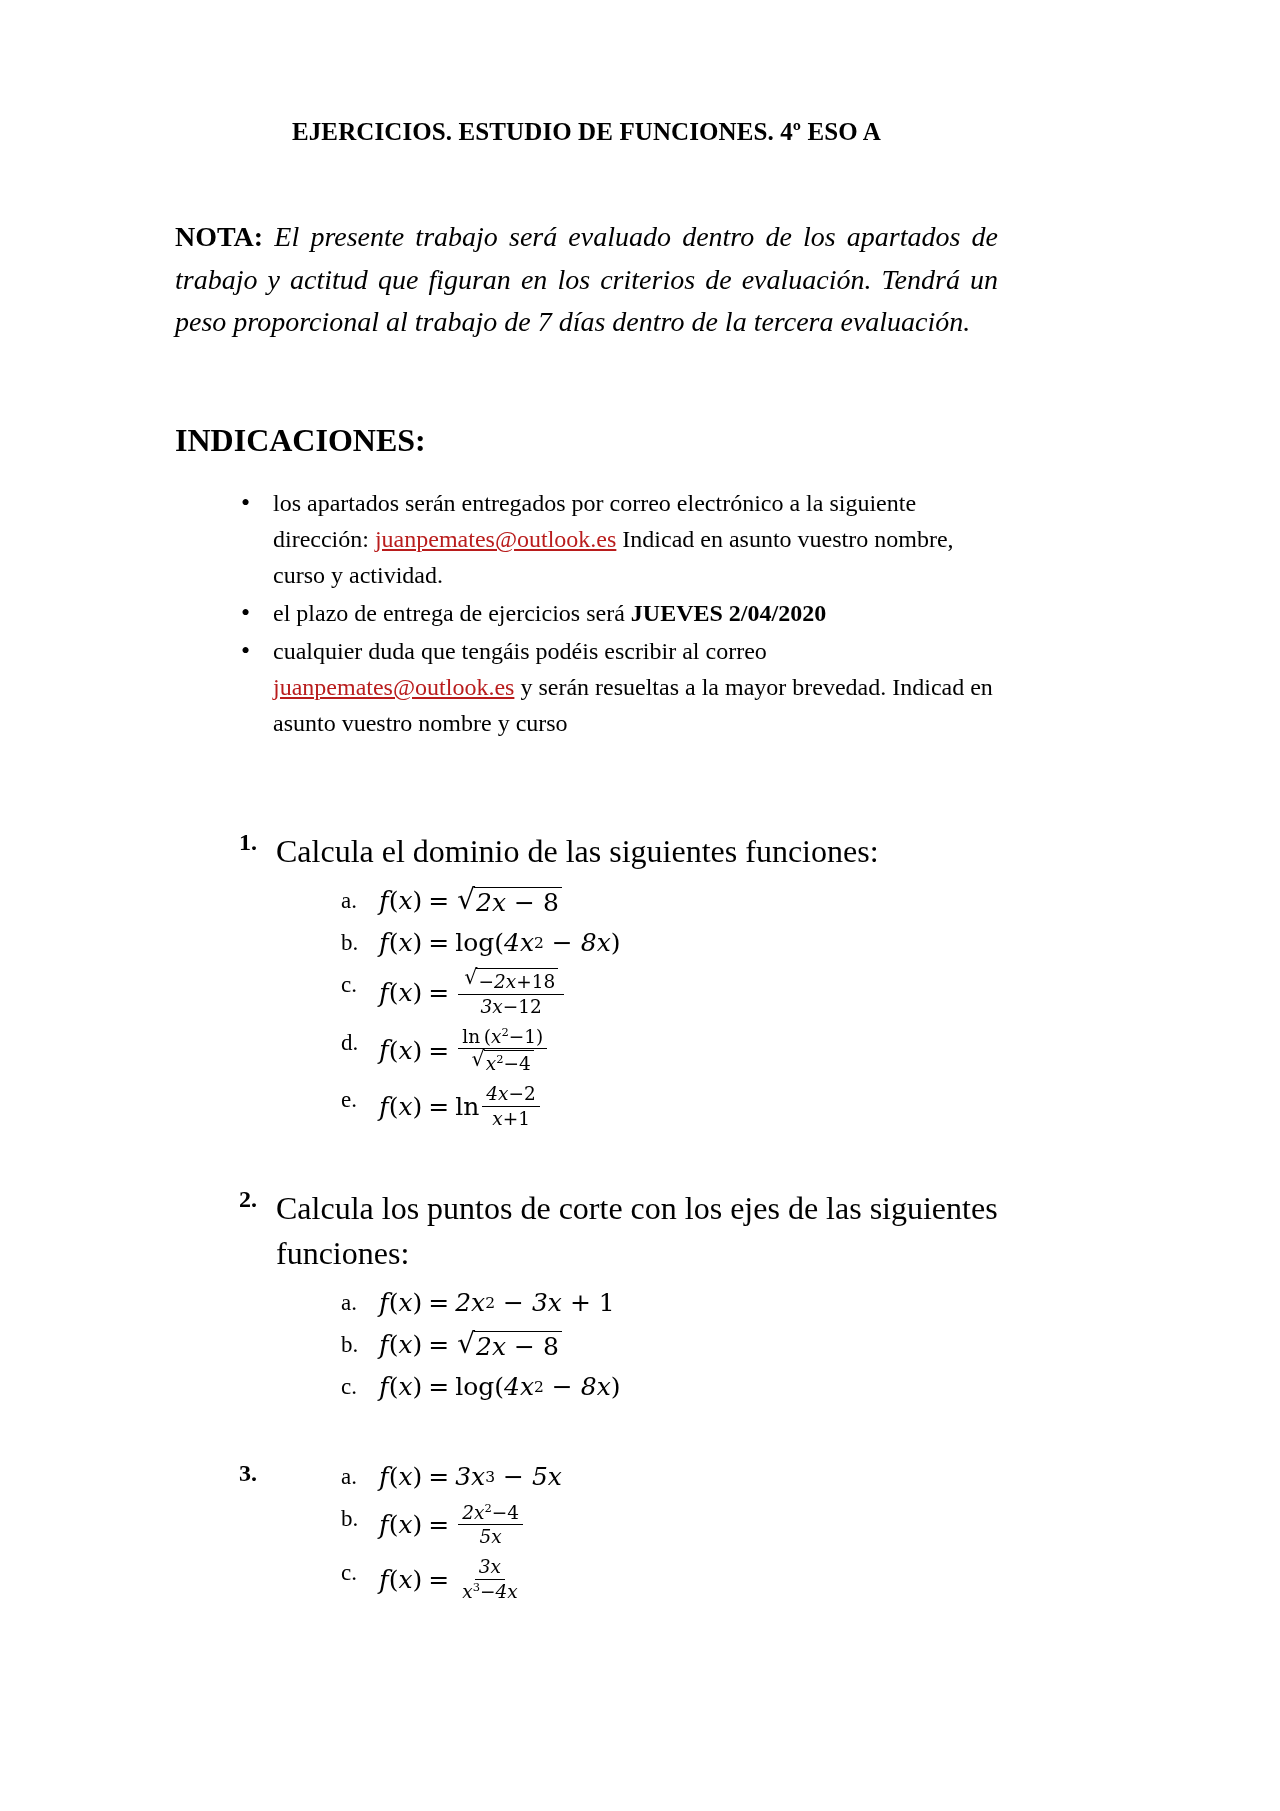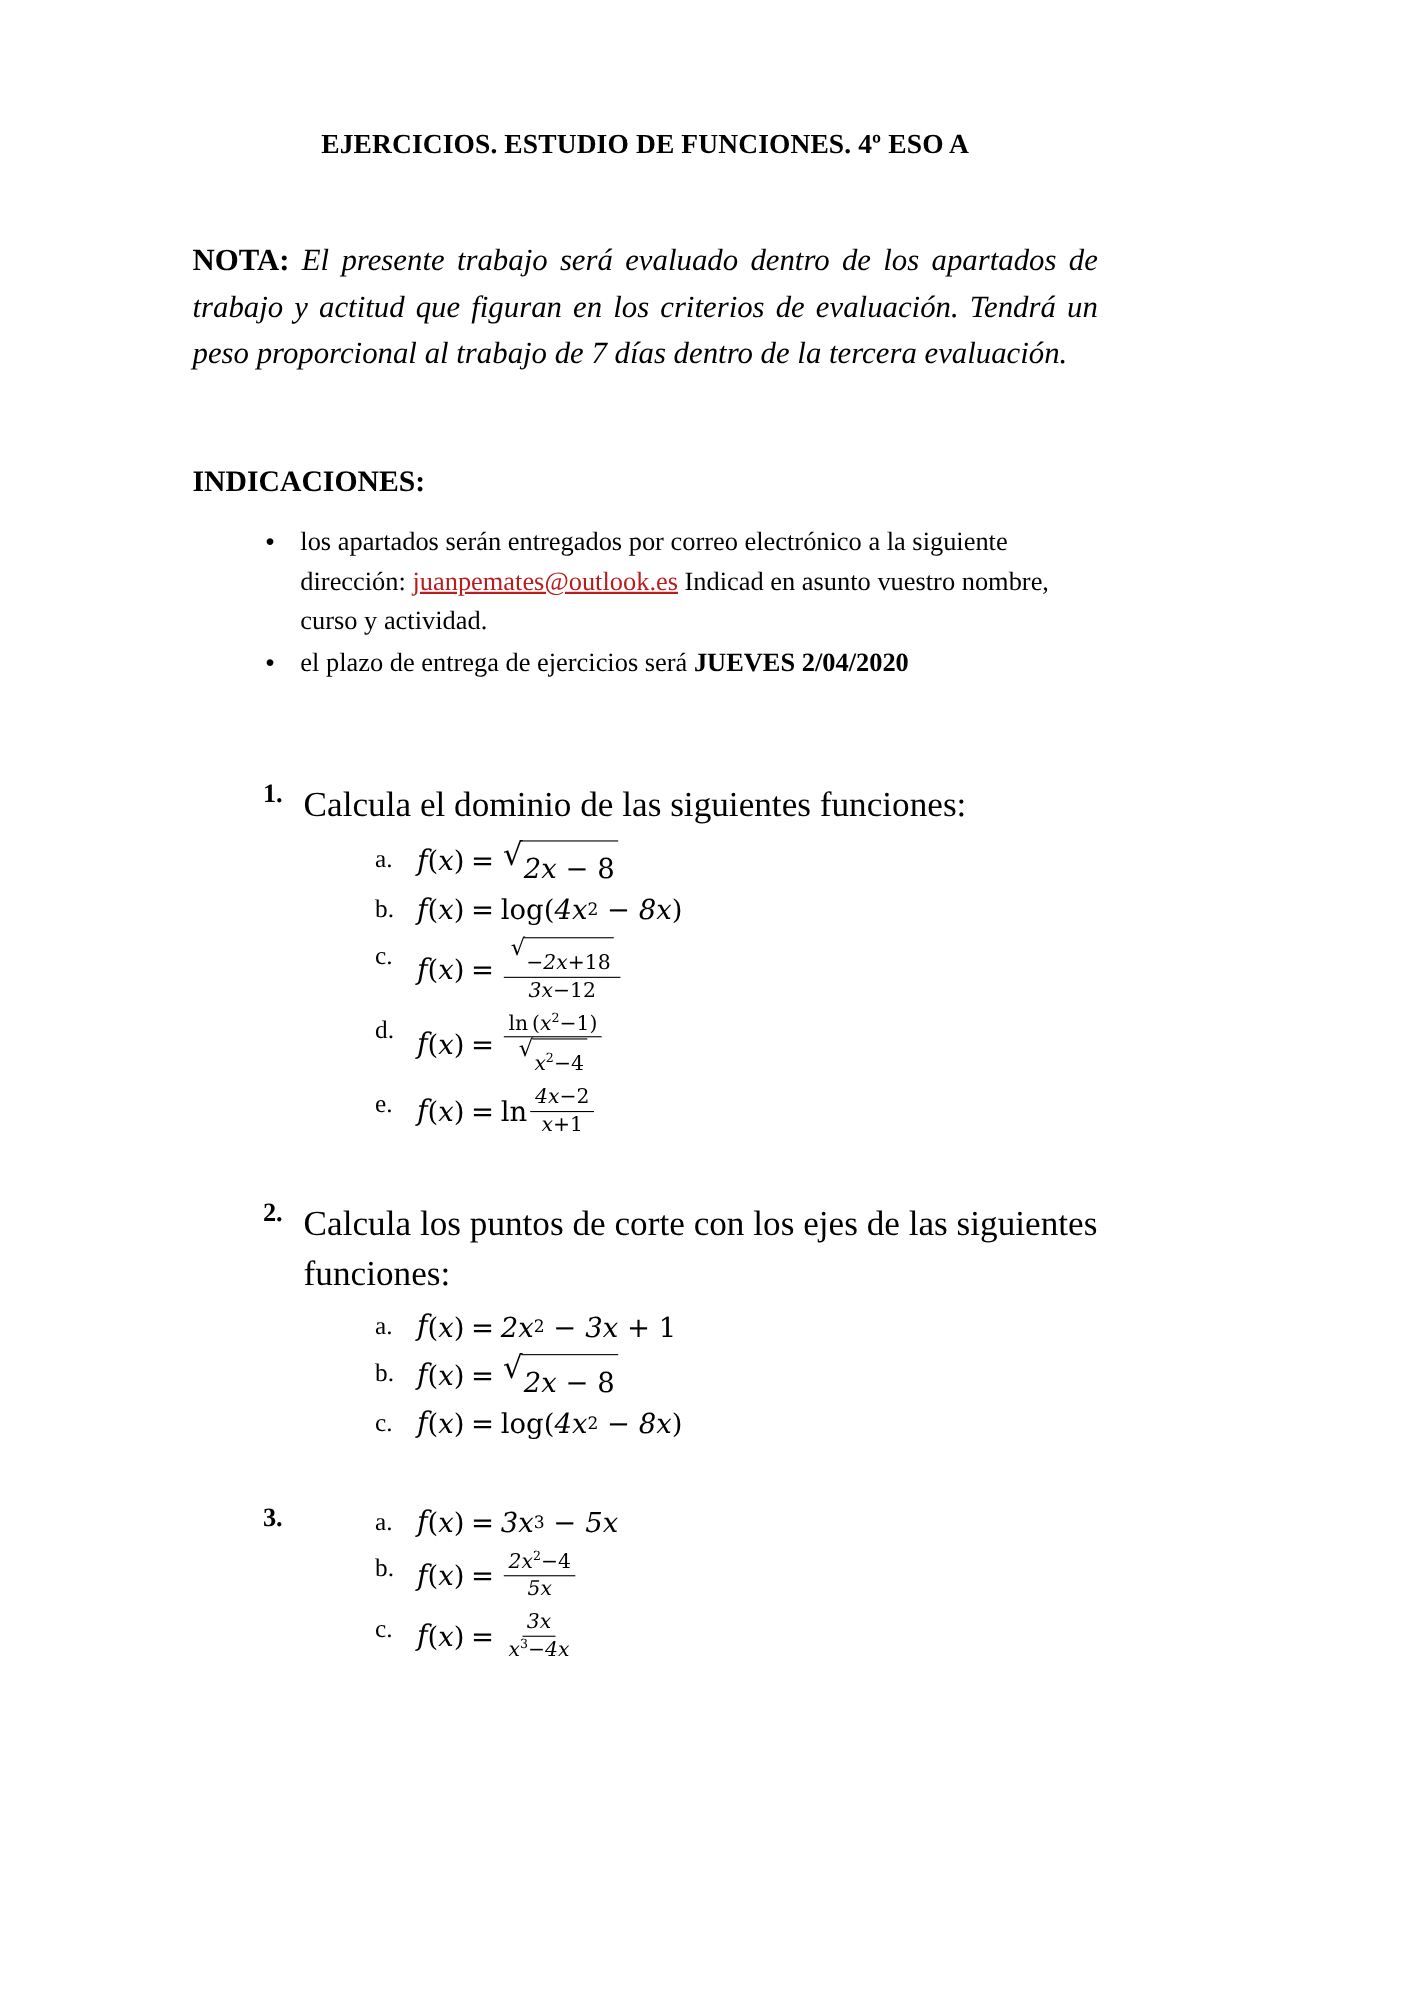--- a/index.html
+++ b/index.html
@@ -38,21 +38,21 @@
   .nota-label {
     font-weight: bold;
     font-style: normal;
   }
   .nota-text {
     font-style: italic;
   }
   .section-heading {
     margin-top: 78px;
     font-weight: bold;
-    font-size: 27px;
+    font-size: 32px;
   }
   ul.indic {
     margin: 14px 0 0 0;
     padding-left: 66px;
     list-style: none;
   }
   ul.indic > li {
     position: relative;
     font-size: 24px;
     line-height: 1.5;
@@ -167,21 +167,21 @@
     margin: 0 2px;
   }
   .sqrt .radical {
     font-size: 1.12em;
     line-height: 1;
     margin-right: -1px;
     transform: translateY(-1px);
   }
   .sqrt .rad-body {
     border-top: 1.3px solid #000;
-    padding: 12px 3px 0 2px;
+    padding: 2px 3px 0 2px;
   }
 </style>
 </head>
 <body>
 
 <div class="page">
 
   <h1 class="doc-title">EJERCICIOS. ESTUDIO DE FUNCIONES. 4º ESO A</h1>
 
   <p class="nota-block">
@@ -190,20 +190,23 @@
   </p>
 
   <h2 class="section-heading">INDICACIONES:</h2>
 
   <ul class="indic">
     <li>
       <span>los apartados serán entregados por correo electrónico a la siguiente dirección: </span><a class="mail" href="#">juanpemates@outlook.es</a><span>  Indicad en asunto vuestro nombre, curso y actividad.</span>
     </li>
     <li>
       <span>el plazo de entrega de ejercicios será </span><span class="bold">JUEVES 2/04/2020</span>
+    </li>
+    <li>
+      <span>cualquier duda que tengáis podéis escribir al correo </span><a class="mail" href="#">juanpemates@outlook.es</a><span> y serán resueltas a la mayor brevedad. Indicad en asunto vuestro nombre y curso</span>
     </li>
   </ul>
 
   <ol class="problems">
 
     <li>
       <span class="prob-text">Calcula el dominio de las siguientes funciones:</span>
       <ol class="subitems">
         <li>
           <span class="sub-label">a.</span>

